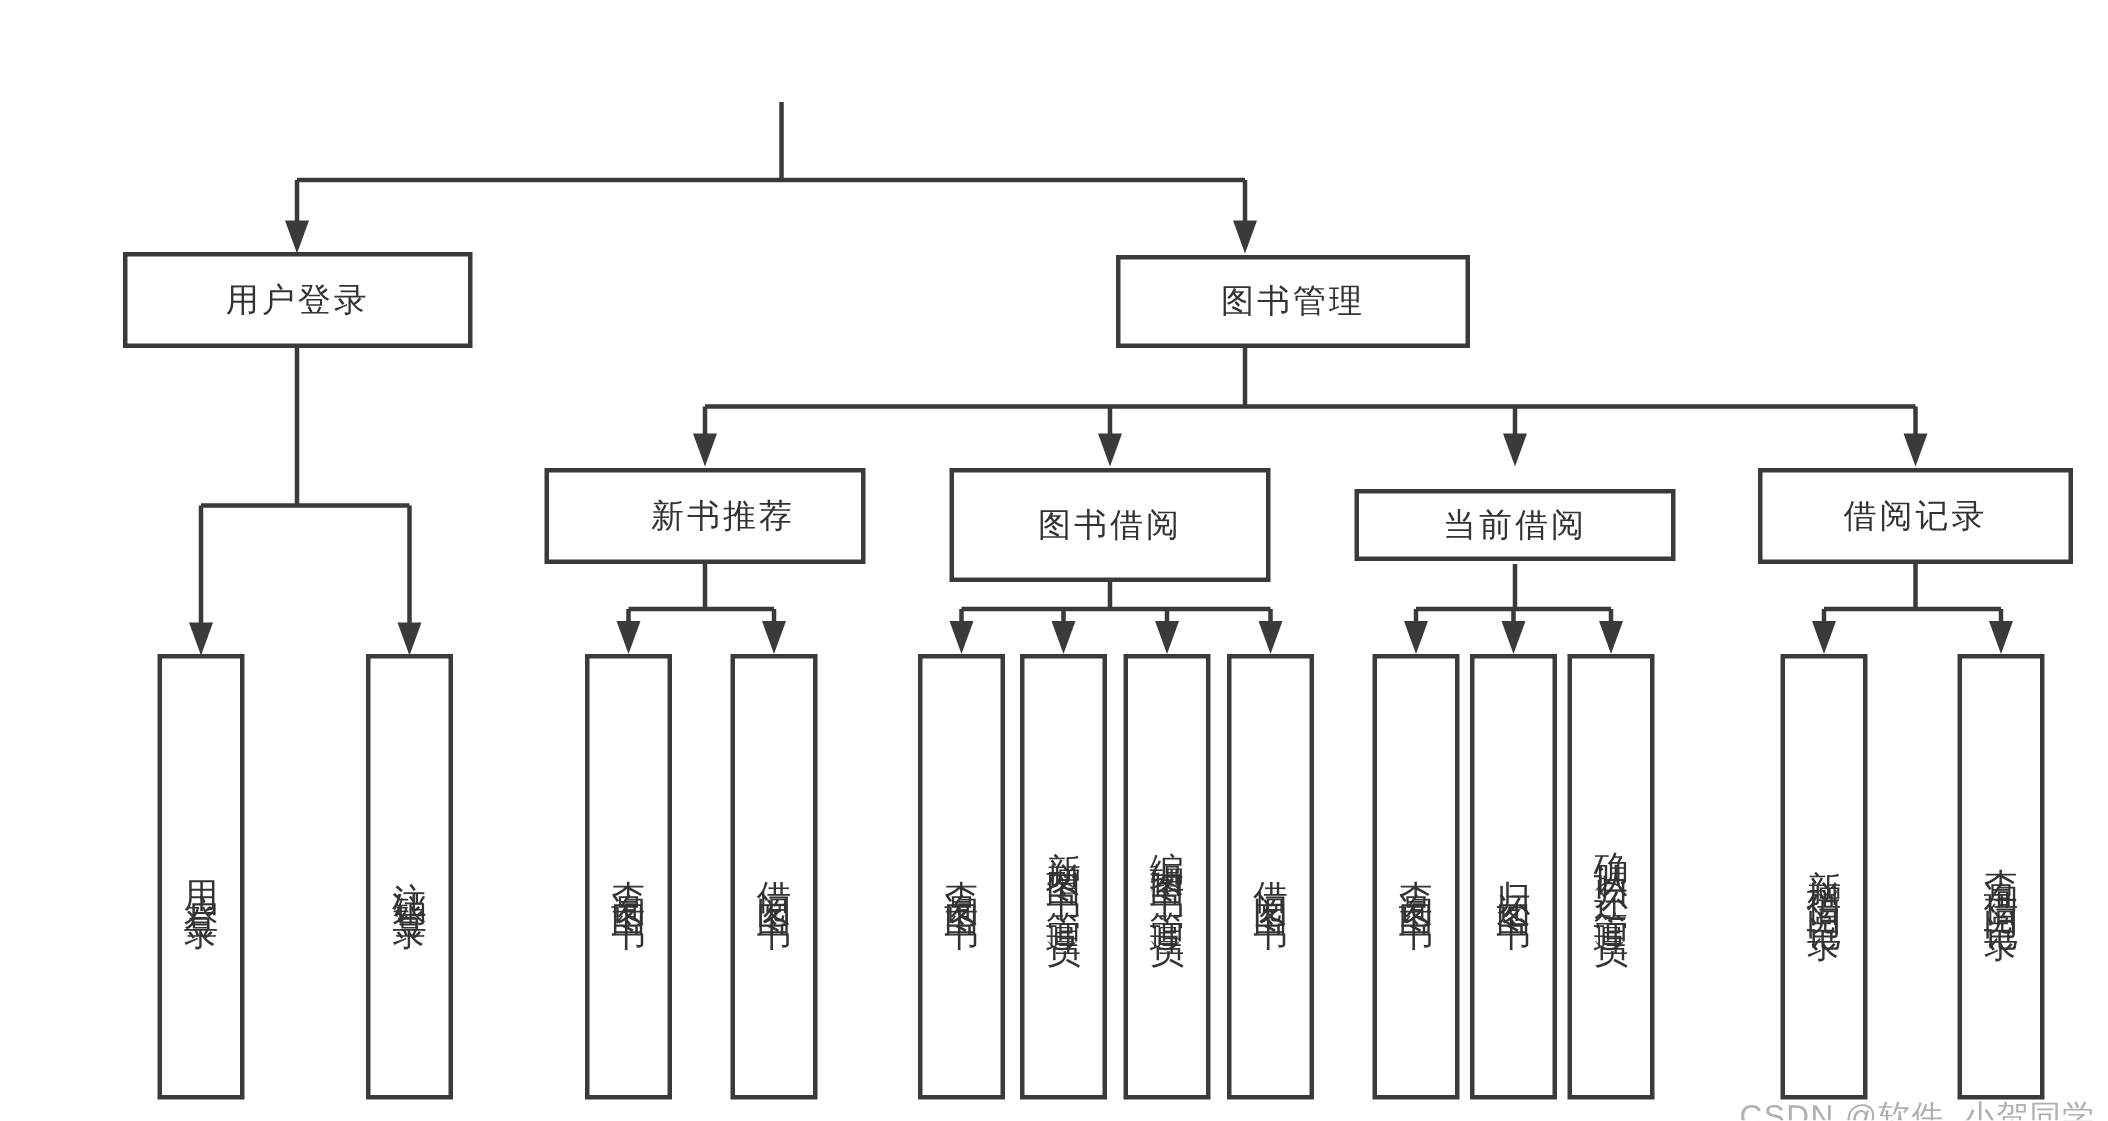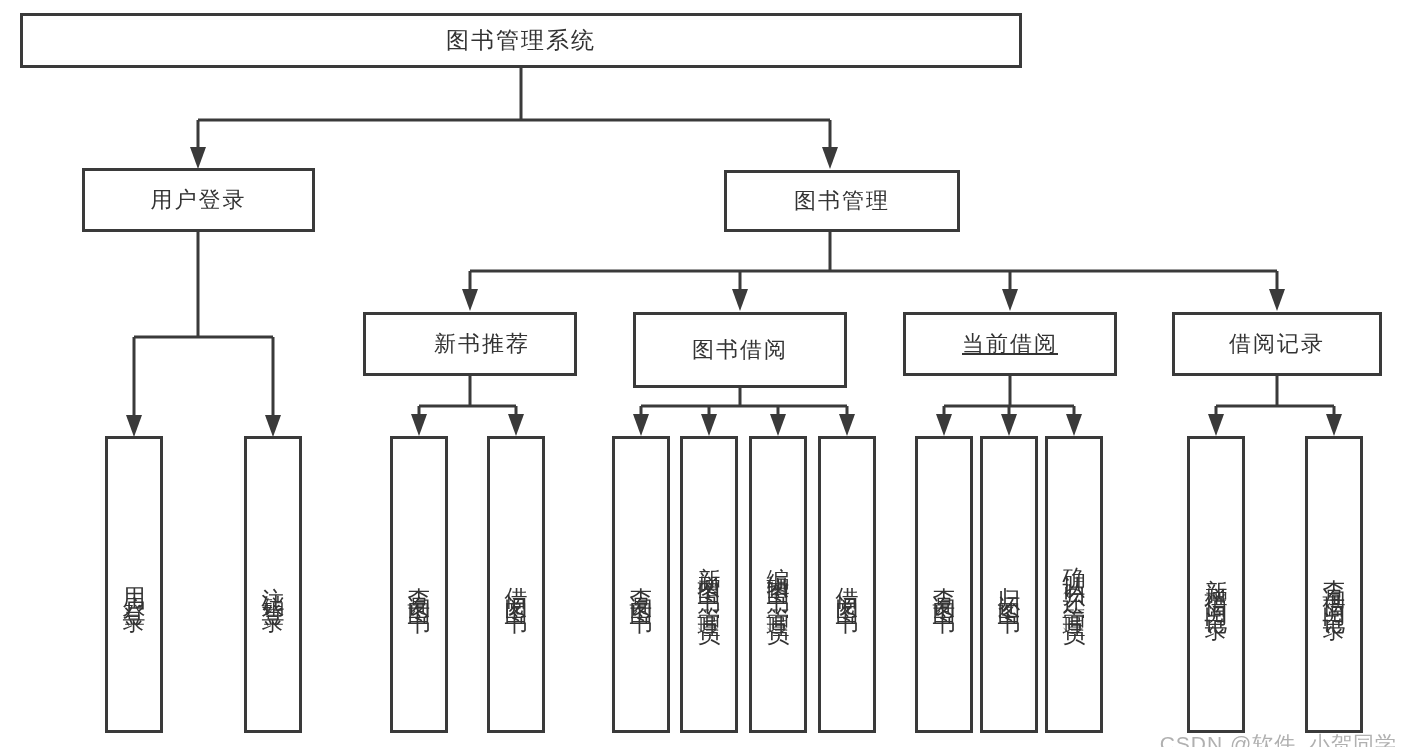--- a/index.html
+++ b/index.html
@@ -113,38 +113,35 @@
       <polygon points="770,414 786,414 778,436"></polygon>
       <polygon points="839,414 855,414 847,436"></polygon>
       <polygon points="936,414 952,414 944,436"></polygon>
       <polygon points="1001,414 1017,414 1009,436"></polygon>
       <polygon points="1066,414 1082,414 1074,436"></polygon>
       <polygon points="1208,414 1224,414 1216,436"></polygon>
       <polygon points="1326,414 1342,414 1334,436"></polygon>
     </g>
   </svg>
 
-  <div class="node hnode root-node" style="left:20px; top:13px; width:1002px; height:55px;">
-    <span>图书管理系统</span>
-  </div>
 
   <div class="node hnode" style="left:82px; top:168px; width:233px; height:64px;">
     <span>用户登录</span>
   </div>
-  <div class="node hnode" style="left:724px; top:170px; width:236px; height:62px;">
+  <div class="node hnode" style="left:744px; top:170px; width:236px; height:62px;">
     <span>图书管理</span>
   </div>
 
   <div class="node hnode" style="left:363px; top:312px; width:214px; height:64px;padding-left:24px;">
     <span>新书推荐</span>
   </div>
   <div class="node hnode" style="left:633px; top:312px; width:214px; height:76px;">
     <span>图书借阅</span>
   </div>
-  <div class="node hnode" style="left:903px; top:312px; width:214px; height:64px;text-decoration:underline;">
+  <div class="node hnode" style="left:903px; top:326px; width:214px; height:48px;">
     <span>当前借阅</span>
   </div>
   <div class="node hnode" style="left:1172px; top:312px; width:210px; height:64px;">
     <span>借阅记录</span>
   </div>
 
   <div class="node leaf" style="left:105px;">
     <span class="vlabel">用户登录</span>
   </div>
   <div class="node leaf" style="left:244px;">

